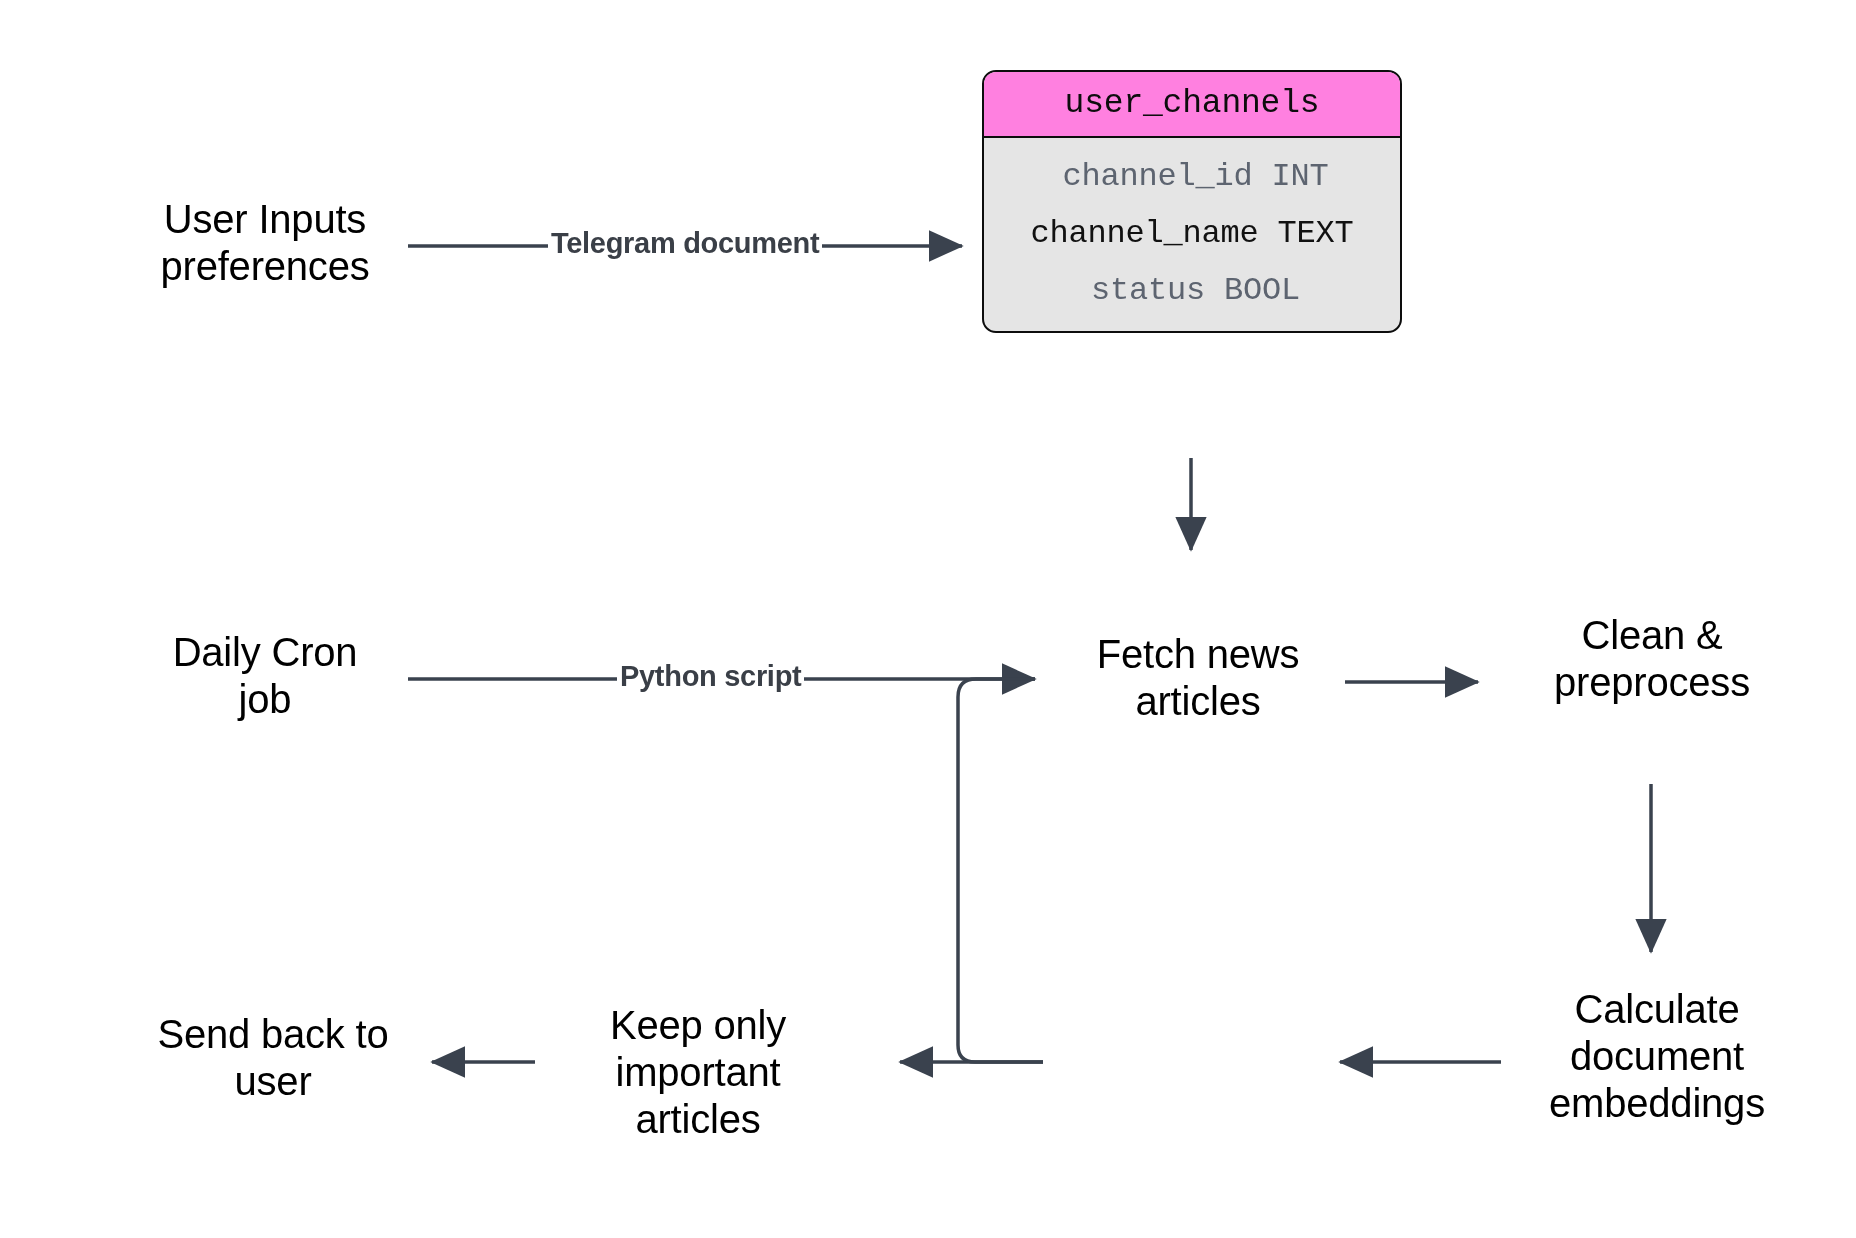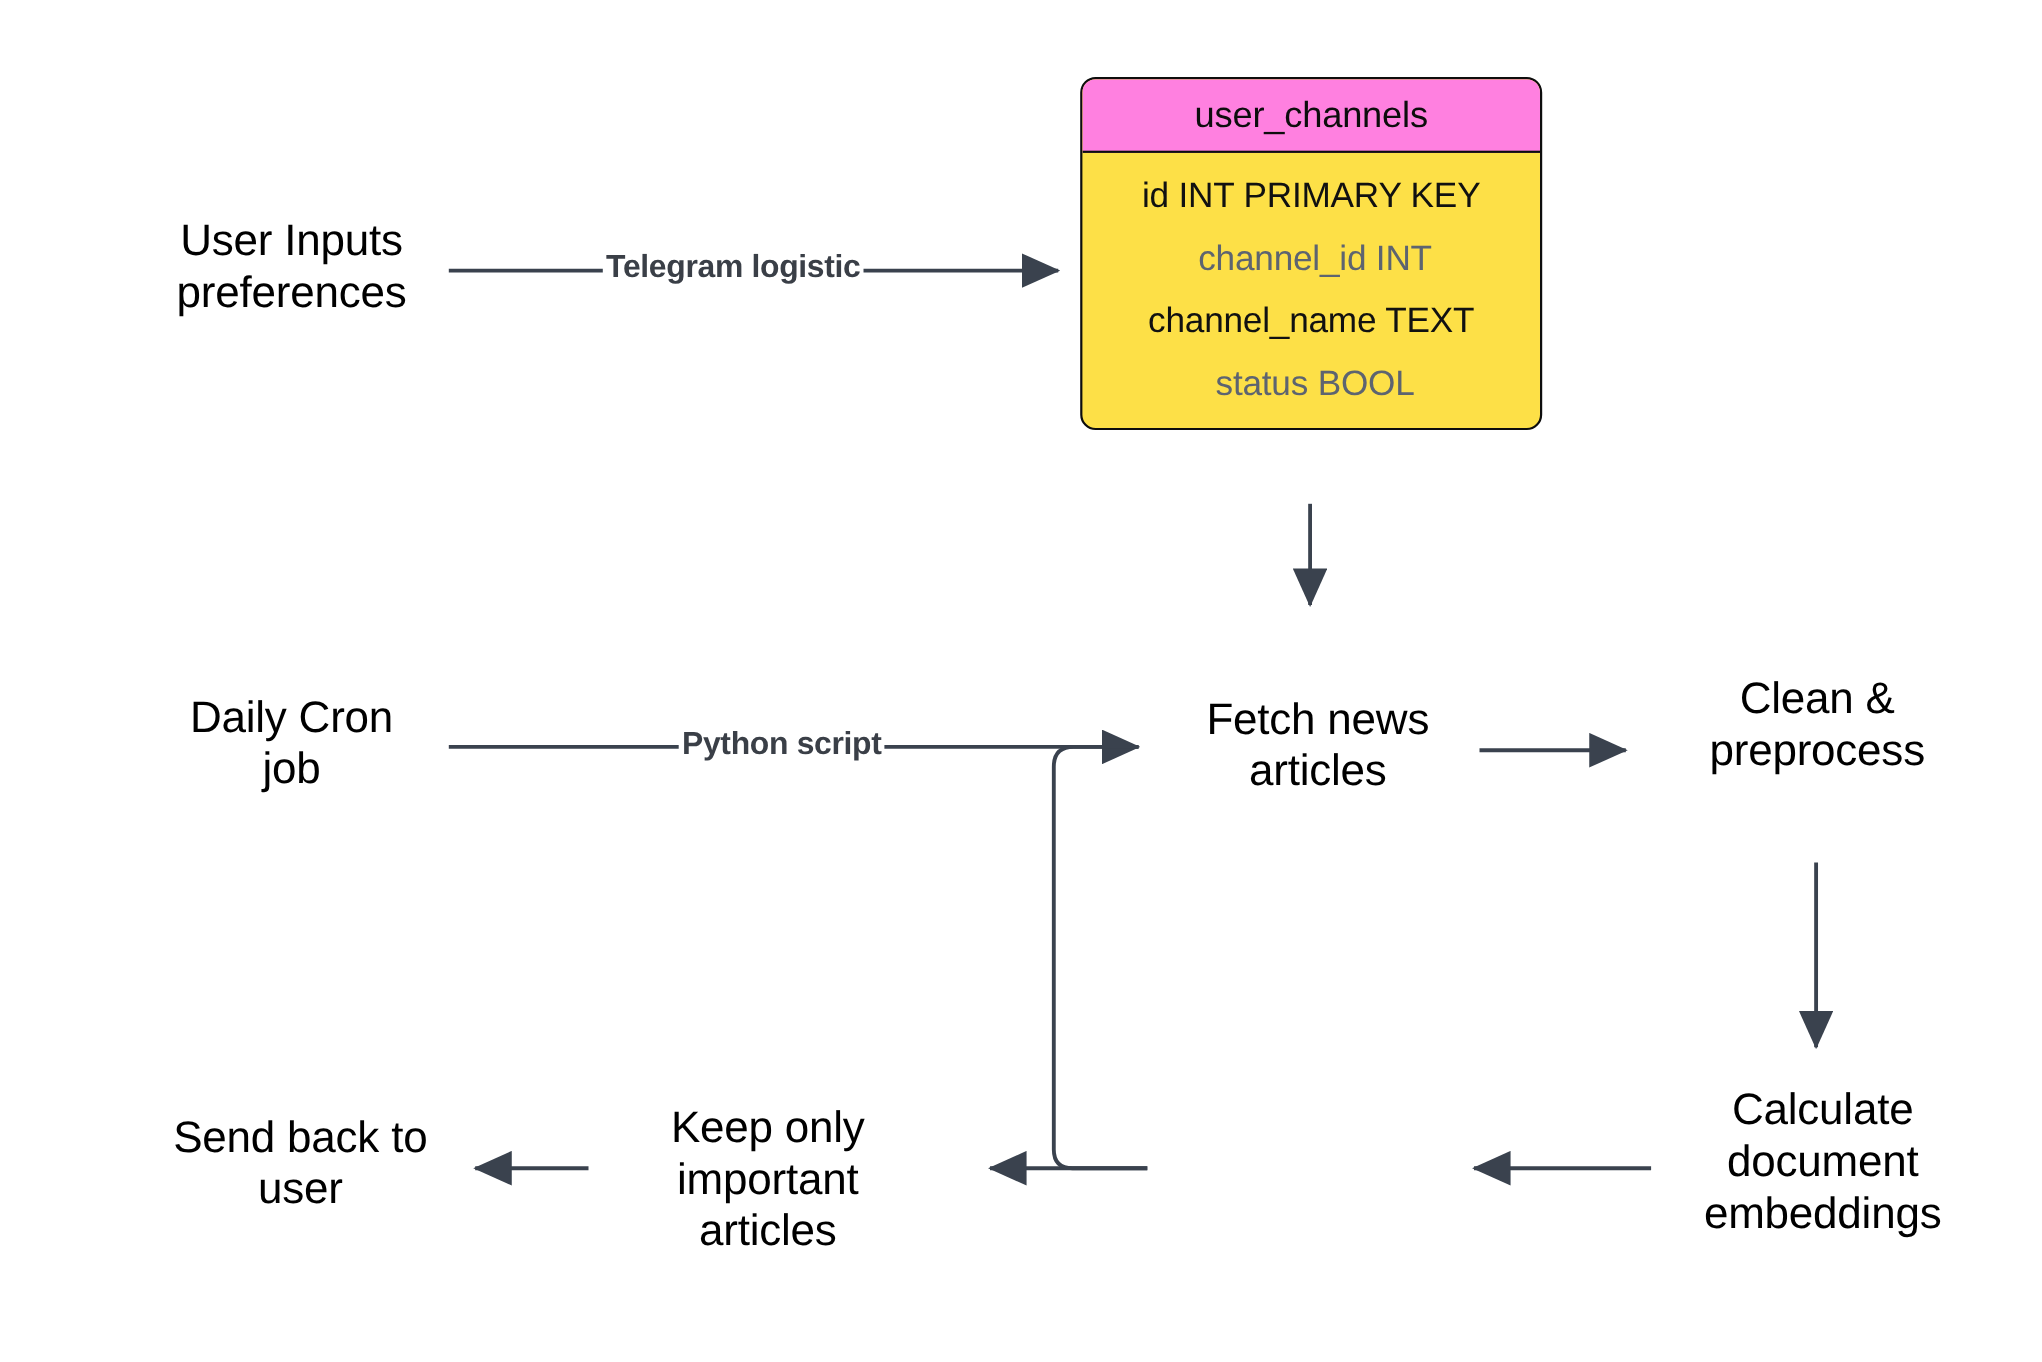--- a/index.html
+++ b/index.html
@@ -49,22 +49,23 @@
     white-space: nowrap;
     letter-spacing: -0.3px;
   }
 
   
   .table-card {
     position: absolute;
     box-sizing: border-box;
     border: 2.5px solid #0d0d0d;
     border-radius: 14px;
-    background: #fde047;
+    background: #e5e5e5;
     overflow: hidden;
+    font-family: Liberation Mono, monospace;
   }
   .table-header {
     background: #ff80e0;
     border-bottom: 2.5px solid #0d0d0d;
     text-align: center;
     font-size: 33px;
     color: #0d0d0d;
     padding: 13px 0 14px 0;
     letter-spacing: -0.2px;
   }
@@ -114,21 +115,21 @@
 
     <line x1="1501" y1="1062" x2="1340" y2="1062" stroke="#3a424e" stroke-width="3.5" marker-end="url(#arrow-big)"></line>
 
     <path d="M1043,1062 L900,1062" fill="none" stroke="#3a424e" stroke-width="3.5" marker-end="url(#arrow-big)"></path>
 
     <path d="M1043,1062 L975,1062 Q958,1062 958,1045 L958,697 Q958,679 976,679 L1035,679" fill="none" stroke="#3a424e" stroke-width="3.5"></path>
 
     <line x1="535" y1="1062" x2="432" y2="1062" stroke="#3a424e" stroke-width="3.5" marker-end="url(#arrow-big)"></line>
   </svg>
 
-  <div class="edge-label" style="left:548px; top:227px;">Telegram logistic</div>
+  <div class="edge-label" style="left:548px; top:227px;">Telegram document</div>
 
   <div class="edge-label" style="left:617px; top:660px;">Python script</div>
 
   <div class="node" style="left:110px; top:196px; width:310px;">User Inputs
 preferences</div>
 
   <div class="node" style="left:110px; top:629px; width:310px;">Daily Cron
 job</div>
 
   <div class="node" style="left:1038px; top:631px; width:320px;">Fetch news
@@ -145,20 +146,19 @@
   <div class="node" style="left:548px; top:986px; width:300px;margin-top:16px;">Keep only
 important
 articles</div>
 
   <div class="node" style="left:118px; top:1011px; width:310px;">Send back to
 user</div>
 
   <div class="table-card" style="left:982px; top:70px; width:420px;">
     <div class="table-header">user_channels</div>
     <div class="table-body">
-      <div class="table-row dark">id INT PRIMARY KEY</div>
       <div class="table-row muted">channel_id INT</div>
       <div class="table-row dark">channel_name TEXT</div>
       <div class="table-row muted">status BOOL</div>
     </div>
   </div>
 
 </div>
 
 </body></html>

